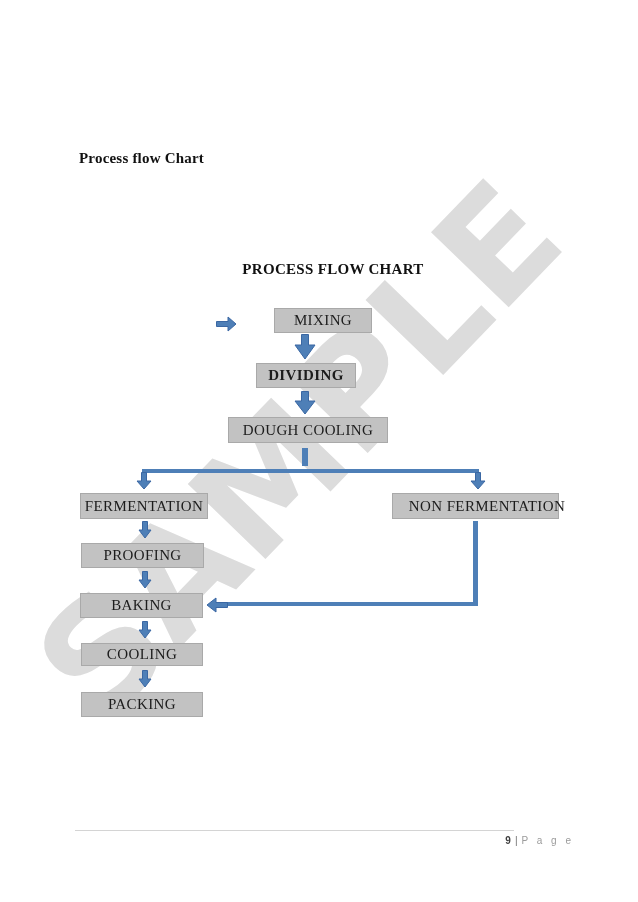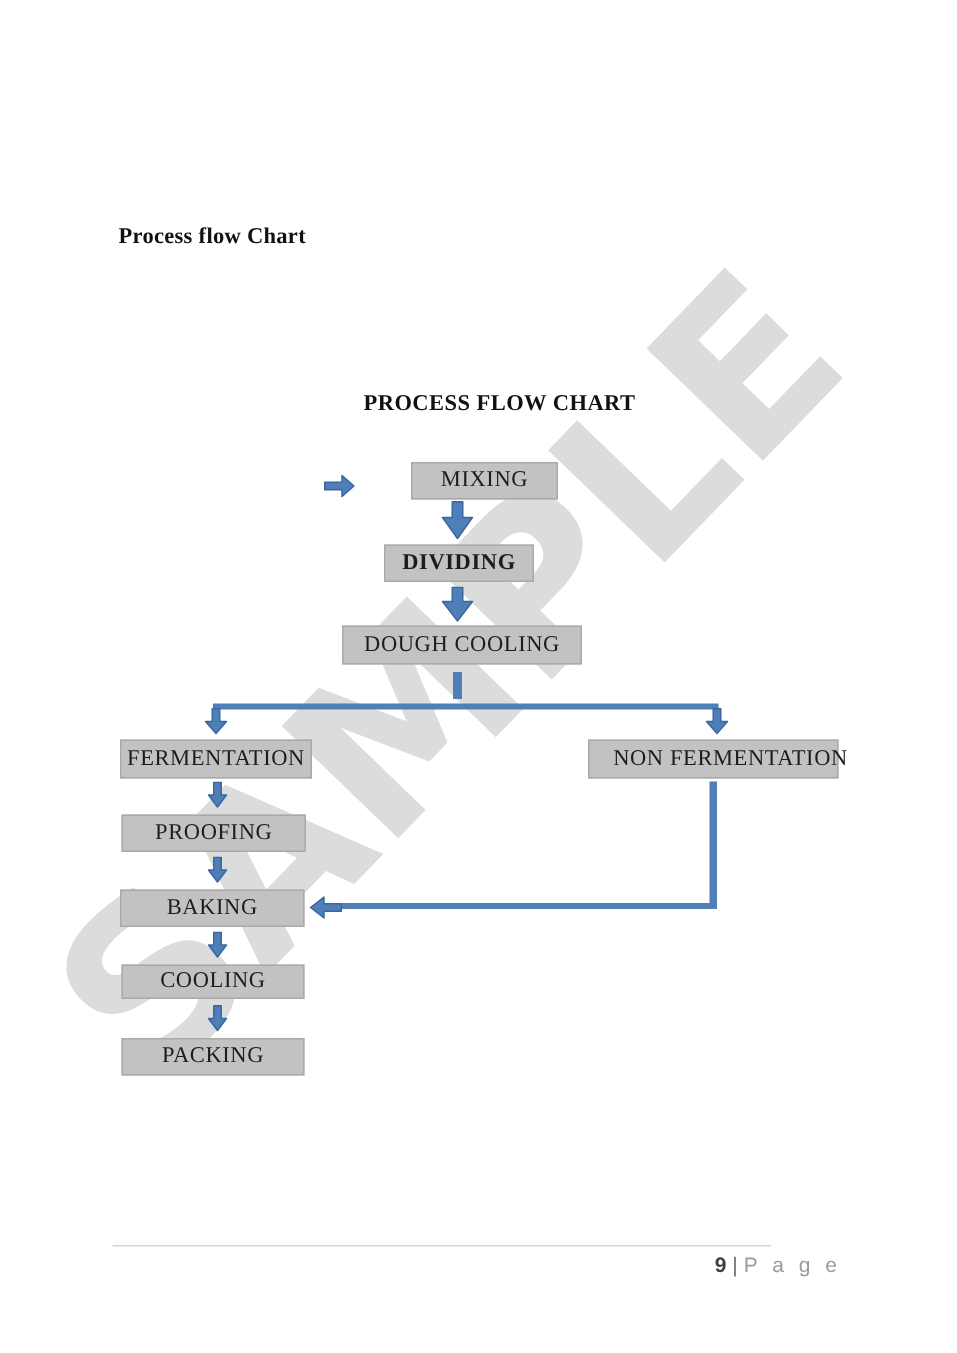--- a/index.html
+++ b/index.html
@@ -88,23 +88,23 @@
   .c-branch {left:142px;top:469px;width:337px;height:4px;}
   .c-nonferm-v {left:473px;top:521px;width:5px;height:85px;}
   .c-return-h {left:227px;top:602px;width:247px;height:4px;}
 
   
   .footer-rule{
     position:absolute;left:75px;top:830px;width:439px;height:1px;
     background:#d4d4d4;z-index:1;
   }
   .footer-text{
-    position:absolute;right:77px;top:835px;
+    position:absolute;right:64px;top:835px;
     font-family:"Liberation Sans","DejaVu Sans",sans-serif;
-    font-size:14px;z-index:1;white-space:nowrap;
+    font-size:10px;z-index:1;white-space:nowrap;
   }
   .pg-num{font-weight:bold;color:#3f3f3f;}
   .pg-sep{color:#6e6e6e;margin:0 4px;}
   .pg-label{color:#9b9b9b;letter-spacing:3px;}
 </style>
 </head>
 <body>
 
 <div class="page">
 

